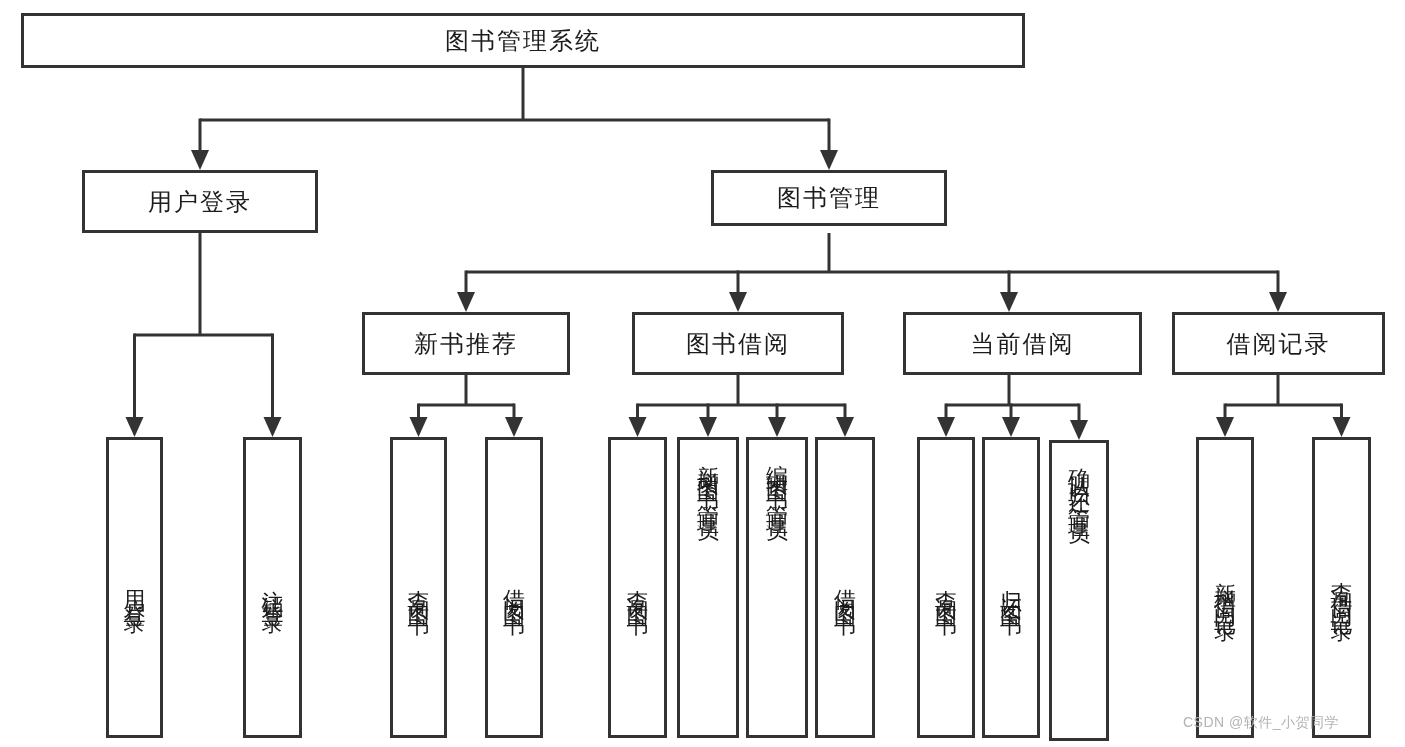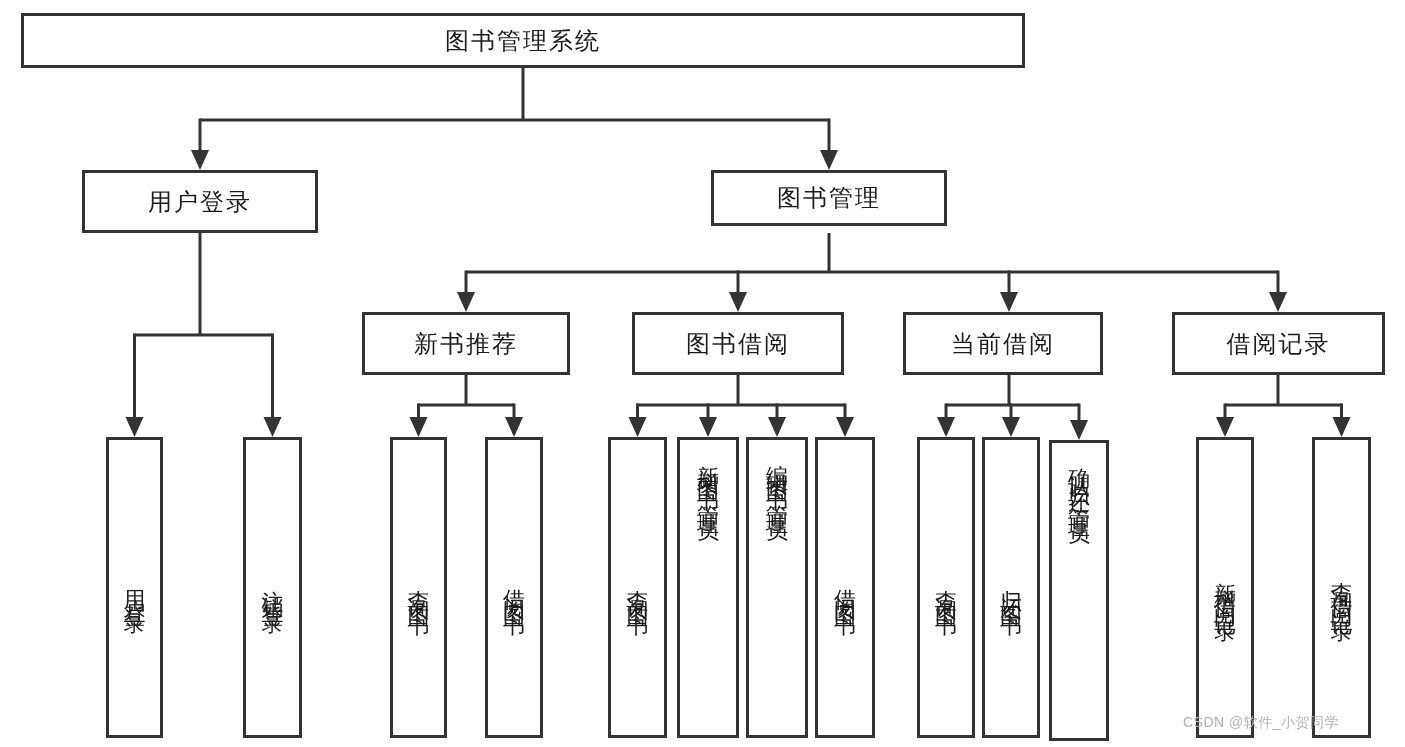--- a/index.html
+++ b/index.html
@@ -147,21 +147,21 @@
   <div class="node" style="left:711px; top:170px; width:236px; height:56px;">
     <span class="hlabel">图书管理</span>
   </div>
 
   <div class="node" style="left:362px; top:312px; width:208px; height:63px;">
     <span class="hlabel">新书推荐</span>
   </div>
   <div class="node" style="left:632px; top:312px; width:212px; height:63px;">
     <span class="hlabel">图书借阅</span>
   </div>
-  <div class="node" style="left:903px; top:312px; width:200px; height:63px;">
+  <div class="node" style="left:903px; top:312px; width:239px; height:63px;">
     <span class="hlabel">当前借阅</span>
   </div>
   <div class="node" style="left:1172px; top:312px; width:213px; height:63px;">
     <span class="hlabel">借阅记录</span>
   </div>
 
   <div class="node" style="left:106px; top:437px; width:57px; height:301px;">
     <span class="vtext">用户登录</span>
   </div>
   <div class="node" style="left:243px; top:437px; width:59px; height:301px;">

